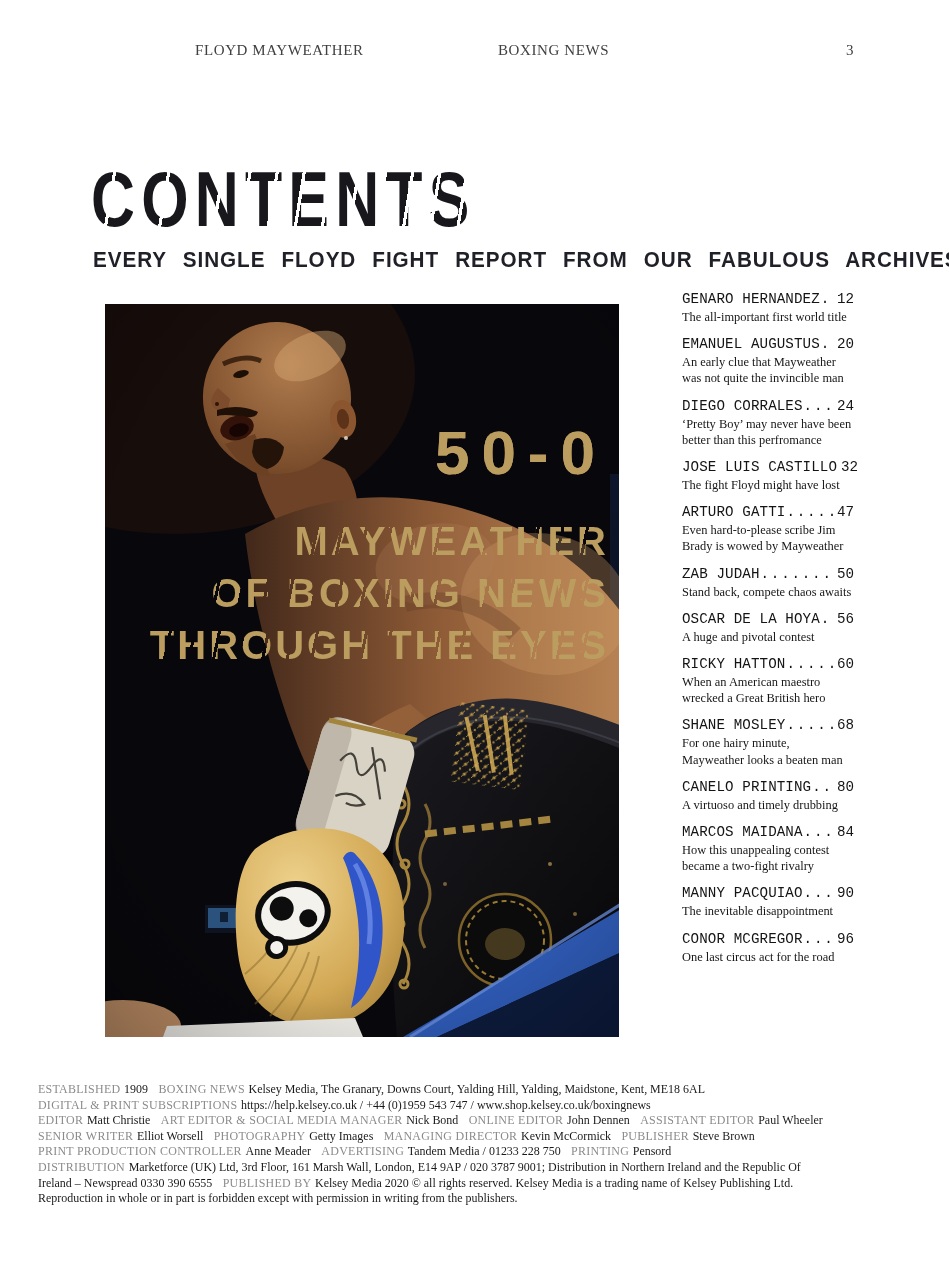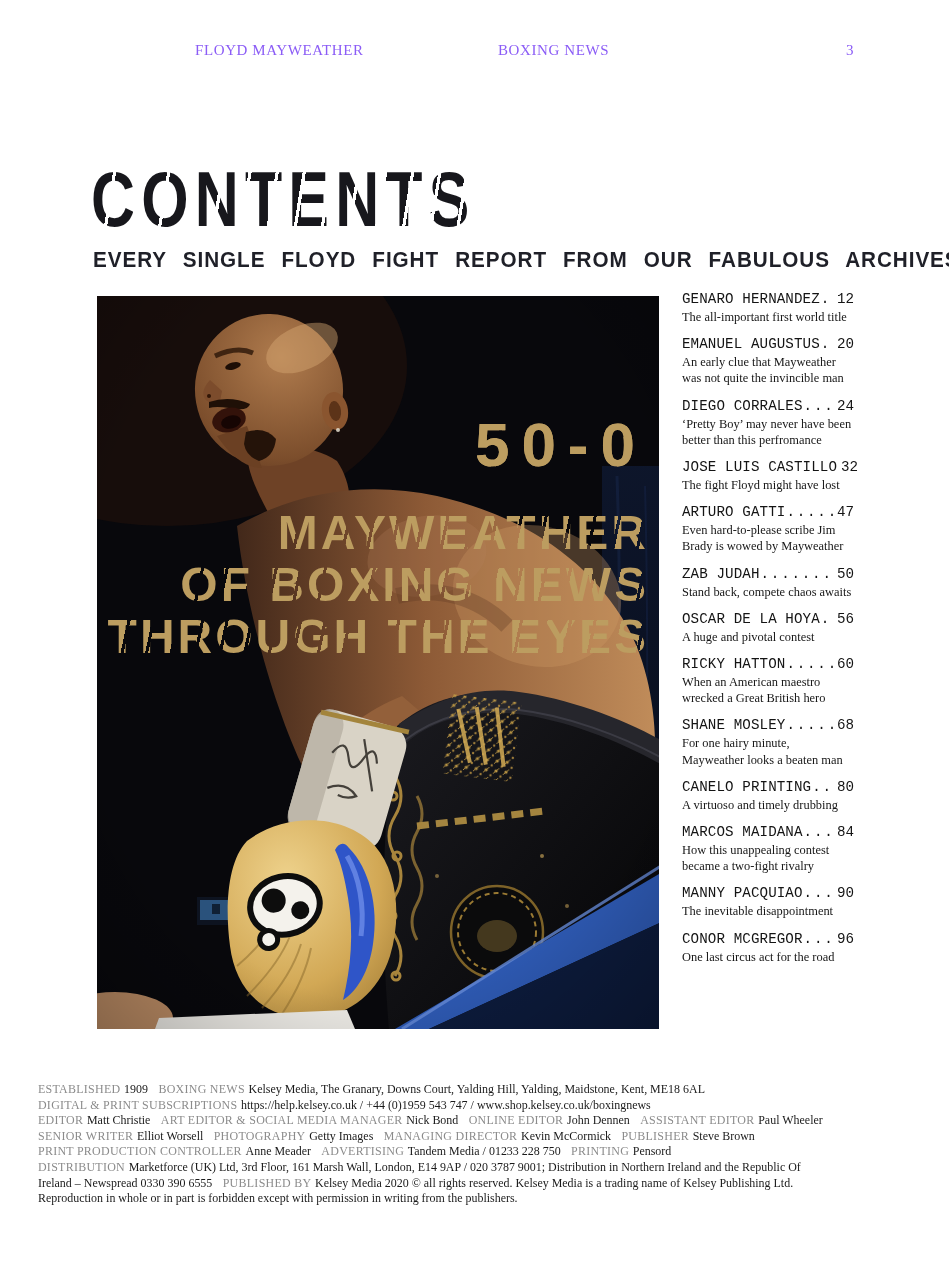--- a/index.html
+++ b/index.html
@@ -1,20 +1,20 @@
 <!DOCTYPE html>
 <html><head>
 <meta charset="utf-8">
 <style>
   html,body{margin:0;padding:0;background:#ffffff;}
   .page{position:relative;width:949px;height:1280px;background:#fff;overflow:hidden;
         font-family:"Liberation Serif",serif;color:#101010;}
 
   
-  .hdr-item{position:absolute;top:42px;font-size:15px;letter-spacing:.6px;color:#8b5cf6;white-space:nowrap;}
+  .hdr-item{position:absolute;top:42px;font-size:15px;letter-spacing:.6px;color:#404040;white-space:nowrap;}
   .hdr-left{left:195px;}
   .hdr-center{left:498px;}
   .hdr-right{right:95px;}
 
   
   .contents-title{position:absolute;left:91px;top:160px;margin:0;
     font-family:"Liberation Sans",sans-serif;font-weight:800;font-size:78px;line-height:1;
     letter-spacing:8px;white-space:nowrap;transform:scaleX(.78);transform-origin:left top;
     color:#17171c;}
   .contents-subtitle{position:absolute;left:93px;top:249px;
@@ -28,27 +28,27 @@
       background-image:repeating-linear-gradient(102deg,#17171c 0 30px,rgba(0,0,0,0) 30px 34px);
       -webkit-background-clip:text;background-clip:text;color:transparent;}
     .st-gold{
       background-image:repeating-linear-gradient(102deg,var(--gold,#bc9d60) 0 21px,rgba(0,0,0,0) 21px 24px);
       -webkit-background-clip:text;background-clip:text;color:transparent;}
     .record.st-gold{
       background-image:repeating-linear-gradient(102deg,var(--gold,#bc9d60) 0 27px,rgba(0,0,0,0) 27px 30px);}
   }
 
   
-  .cover{position:absolute;left:93px;top:292px;width:562px;height:733px;overflow:hidden;margin:4px;}
+  .cover{position:absolute;left:93px;top:292px;width:514px;height:733px;overflow:hidden;margin:12px;}
   .cover svg{position:absolute;inset:0;display:block;}
   .record{position:absolute;right:12px;top:118px;z-index:3;
     font-family:"Liberation Sans",sans-serif;font-weight:800;font-size:62px;line-height:1;
     letter-spacing:12px;color:var(--gold,#bc9d60);white-space:nowrap;}
   .headline{position:absolute;right:10px;top:211px;z-index:3;text-align:right;
-    font-family:"Liberation Sans",sans-serif;font-weight:800;font-size:48px;line-height:52px;
+    font-family:"Liberation Sans",sans-serif;font-weight:800;font-size:40px;line-height:52px;
     letter-spacing:3px;color:var(--gold,#bc9d60);white-space:nowrap;}
 
   
   .toc{position:absolute;left:682px;top:291px;width:172px;}
   .toc-entry{margin-bottom:11px;}
   .toc-line{display:flex;align-items:baseline;font-size:14.2px;line-height:17px;color:#141414;font-family:Liberation Mono, monospace;}
   .toc-name{white-space:nowrap;letter-spacing:.1px;}
   .toc-dots{flex:1;overflow:hidden;white-space:nowrap;margin:0 1px;}
   .toc-dots::after{content:"..................................................";letter-spacing:1.8px;}
   .toc-page{padding-left:2px;}

